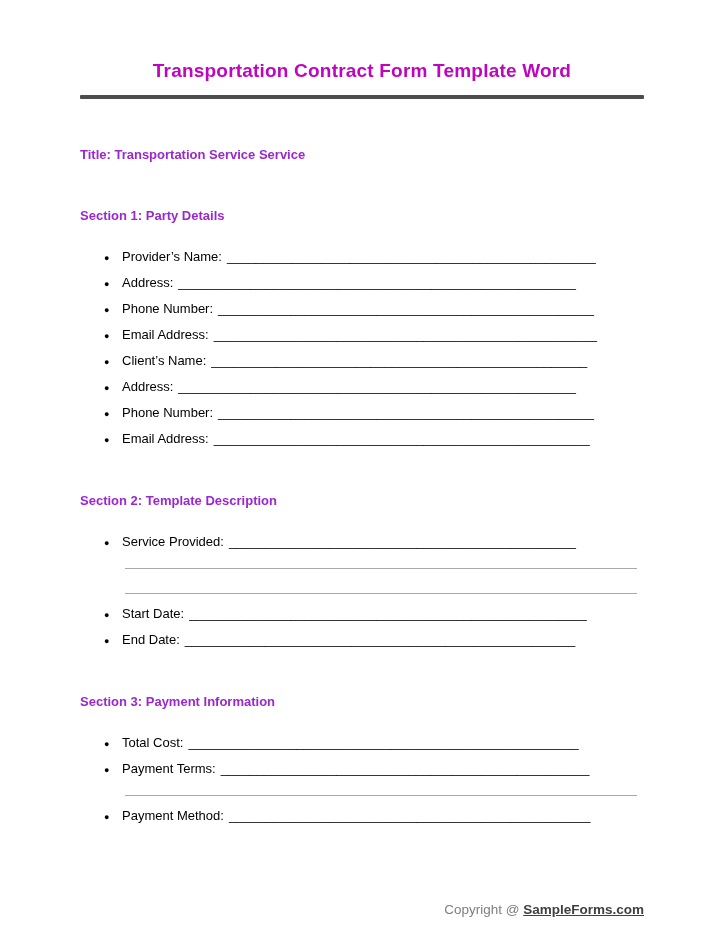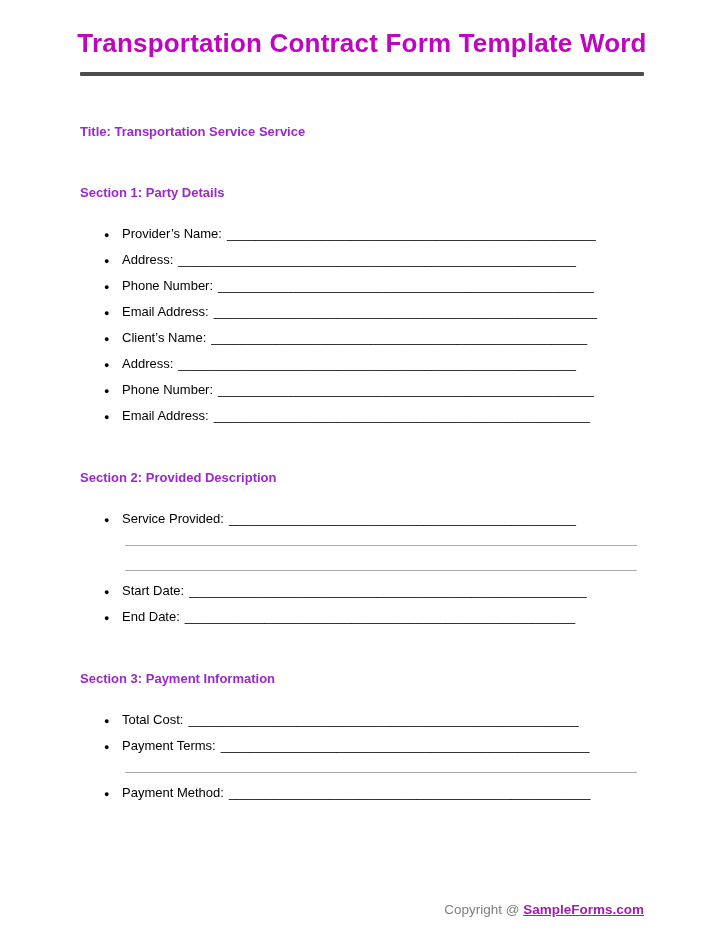--- a/index.html
+++ b/index.html
@@ -6,23 +6,23 @@
     body {
       width: 724px;
       height: 937px;
       position: relative;
       font-family: "Liberation Sans", sans-serif;
       color: #000000;
       overflow: hidden;
     }
     .page-title {
       margin: 0;
-      padding-top: 28px;
+      padding-top: 60px;
       text-align: center;
-      font-size: 26px;
+      font-size: 19px;
       font-weight: bold;
       color: #bf05bf;
       letter-spacing: 0.2px;
     }
     .title-rule {
       margin: 13px 80px 0 80px;
       height: 4px;
       background: #4d4d4d;
       border-radius: 1px;
     }
@@ -79,21 +79,21 @@
     }
     .writing-line + .writing-line { margin-top: 24px; }
     .footer {
       position: absolute;
       right: 80px;
       bottom: 20px;
       font-size: 13.5px;
       color: #7f7f7f;
     }
     .brand-link {
-      color: #a21caf;
+      color: #404040;
       font-weight: bold;
       text-decoration: underline;
       cursor: pointer;
     }
   </style>
 </head>
 <body>
 
 <div class="page">
 
@@ -133,21 +133,21 @@
       <li>
         <span class="bullet">●</span>
         <span class="field-label">Phone Number:</span><span class="field-blank">____________________________________________________</span>
       </li>
       <li>
         <span class="bullet">●</span>
         <span class="field-label">Email Address:</span><span class="field-blank">____________________________________________________</span>
       </li>
     </ul>
 
-    <p class="section-heading">Section 2: Provided Description</p>
+    <p class="section-heading">Section 2: Template Description</p>
     <ul class="field-list">
       <li>
         <span class="bullet">●</span>
         <span class="field-label">Service Provided:</span><span class="field-blank">________________________________________________</span>
       </li>
     </ul>
     <div class="writing-line"></div>
     <div class="writing-line"></div>
     <ul class="field-list tight">
       <li>

